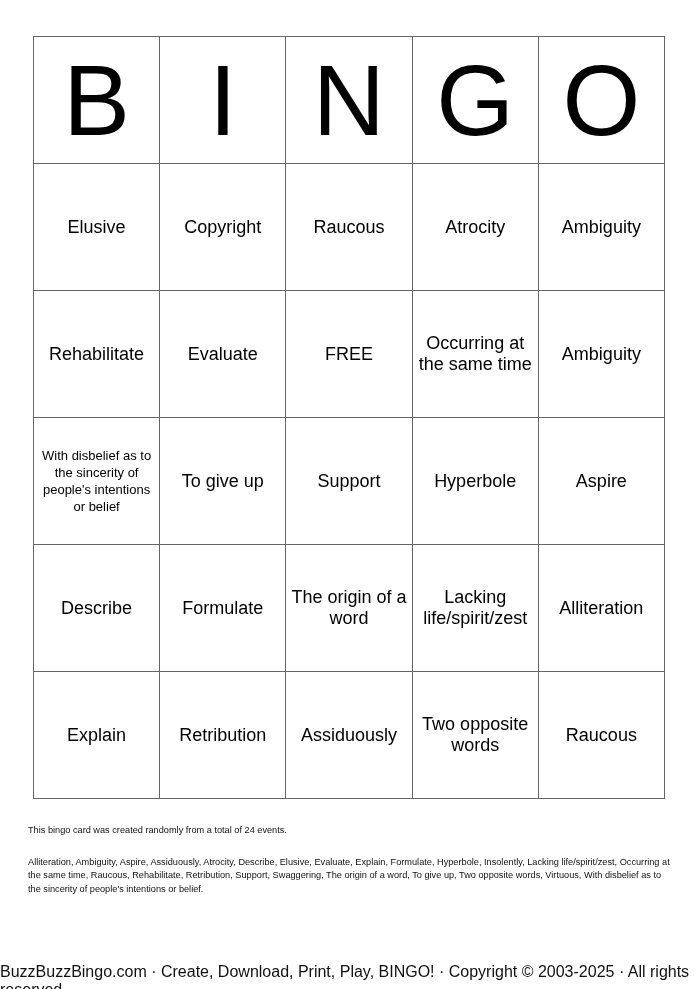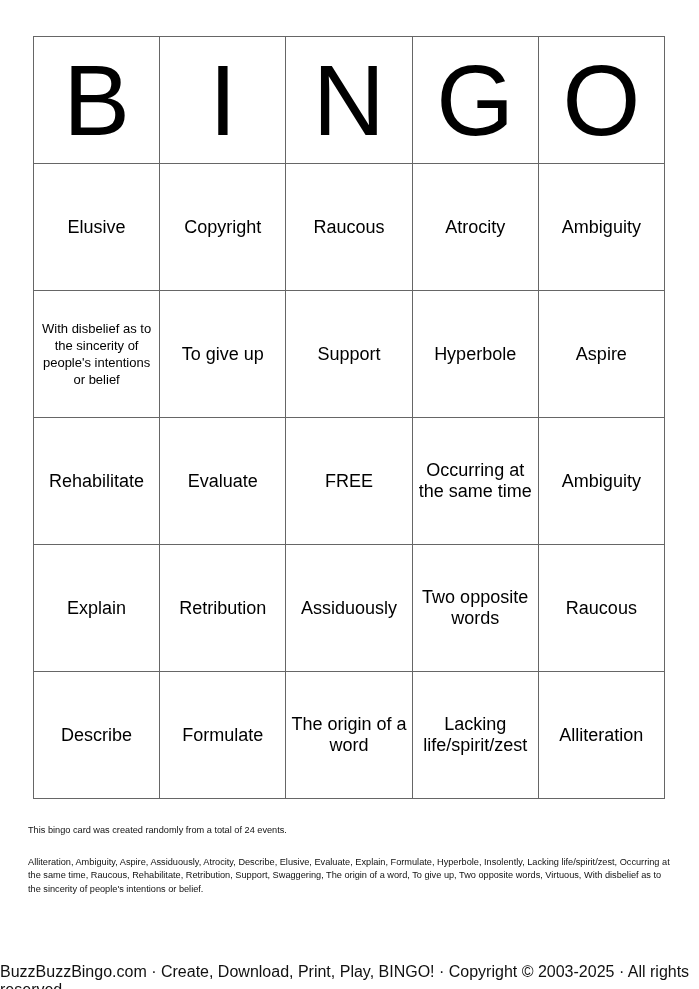--- a/index.html
+++ b/index.html
@@ -90,86 +90,86 @@
         </td>
     <td>
           <span class="cell-text">Atrocity</span>
         </td>
     <td>
           <span class="cell-text">Ambiguity</span>
         </td>
   </tr>
   <tr>
     <td>
+          <span class="cell-text">Rehabilitate</span>
+        </td>
+    <td>
+          <span class="cell-text">Evaluate</span>
+        </td>
+    <td>
+          <span class="cell-text">FREE</span>
+        </td>
+    <td>
+          <span class="cell-text">Occurring at the same time</span>
+        </td>
+    <td>
+          <span class="cell-text">Ambiguity</span>
+        </td>
+  </tr>
+  <tr>
+    <td>
           <span class="cell-text small">With disbelief as to the sincerity of people's intentions or belief</span>
         </td>
     <td>
           <span class="cell-text">To give up</span>
         </td>
     <td>
           <span class="cell-text">Support</span>
         </td>
     <td>
           <span class="cell-text">Hyperbole</span>
         </td>
     <td>
           <span class="cell-text">Aspire</span>
         </td>
   </tr>
   <tr>
     <td>
-          <span class="cell-text">Rehabilitate</span>
+          <span class="cell-text">Describe</span>
         </td>
     <td>
-          <span class="cell-text">Evaluate</span>
+          <span class="cell-text">Formulate</span>
         </td>
     <td>
-          <span class="cell-text">FREE</span>
+          <span class="cell-text">The origin of a word</span>
         </td>
     <td>
-          <span class="cell-text">Occurring at the same time</span>
+          <span class="cell-text">Lacking life/spirit/zest</span>
         </td>
     <td>
-          <span class="cell-text">Ambiguity</span>
+          <span class="cell-text">Alliteration</span>
         </td>
   </tr>
   <tr>
     <td>
           <span class="cell-text">Explain</span>
         </td>
     <td>
           <span class="cell-text">Retribution</span>
         </td>
     <td>
           <span class="cell-text">Assiduously</span>
         </td>
     <td>
           <span class="cell-text">Two opposite words</span>
         </td>
     <td>
           <span class="cell-text">Raucous</span>
         </td>
   </tr>
-  <tr>
-    <td>
-          <span class="cell-text">Describe</span>
-        </td>
-    <td>
-          <span class="cell-text">Formulate</span>
-        </td>
-    <td>
-          <span class="cell-text">The origin of a word</span>
-        </td>
-    <td>
-          <span class="cell-text">Lacking life/spirit/zest</span>
-        </td>
-    <td>
-          <span class="cell-text">Alliteration</span>
-        </td>
-  </tr>
 </tbody>
   </table>
 
 <div class="note">
   <p>This bingo card was created randomly from a total of 24 events.</p>
   <p>Alliteration, Ambiguity, Aspire, Assiduously, Atrocity, Describe, Elusive, Evaluate, Explain, Formulate, Hyperbole, Insolently, Lacking life/spirit/zest, Occurring at the same time, Raucous, Rehabilitate, Retribution, Support, Swaggering, The origin of a word, To give up, Two opposite words, Virtuous, With disbelief as to the sincerity of people's intentions or belief.</p>
 </div>
 
 <div class="footer">BuzzBuzzBingo.com · Create, Download, Print, Play, BINGO! · Copyright © 2003-2025 · All rights reserved</div>
 

